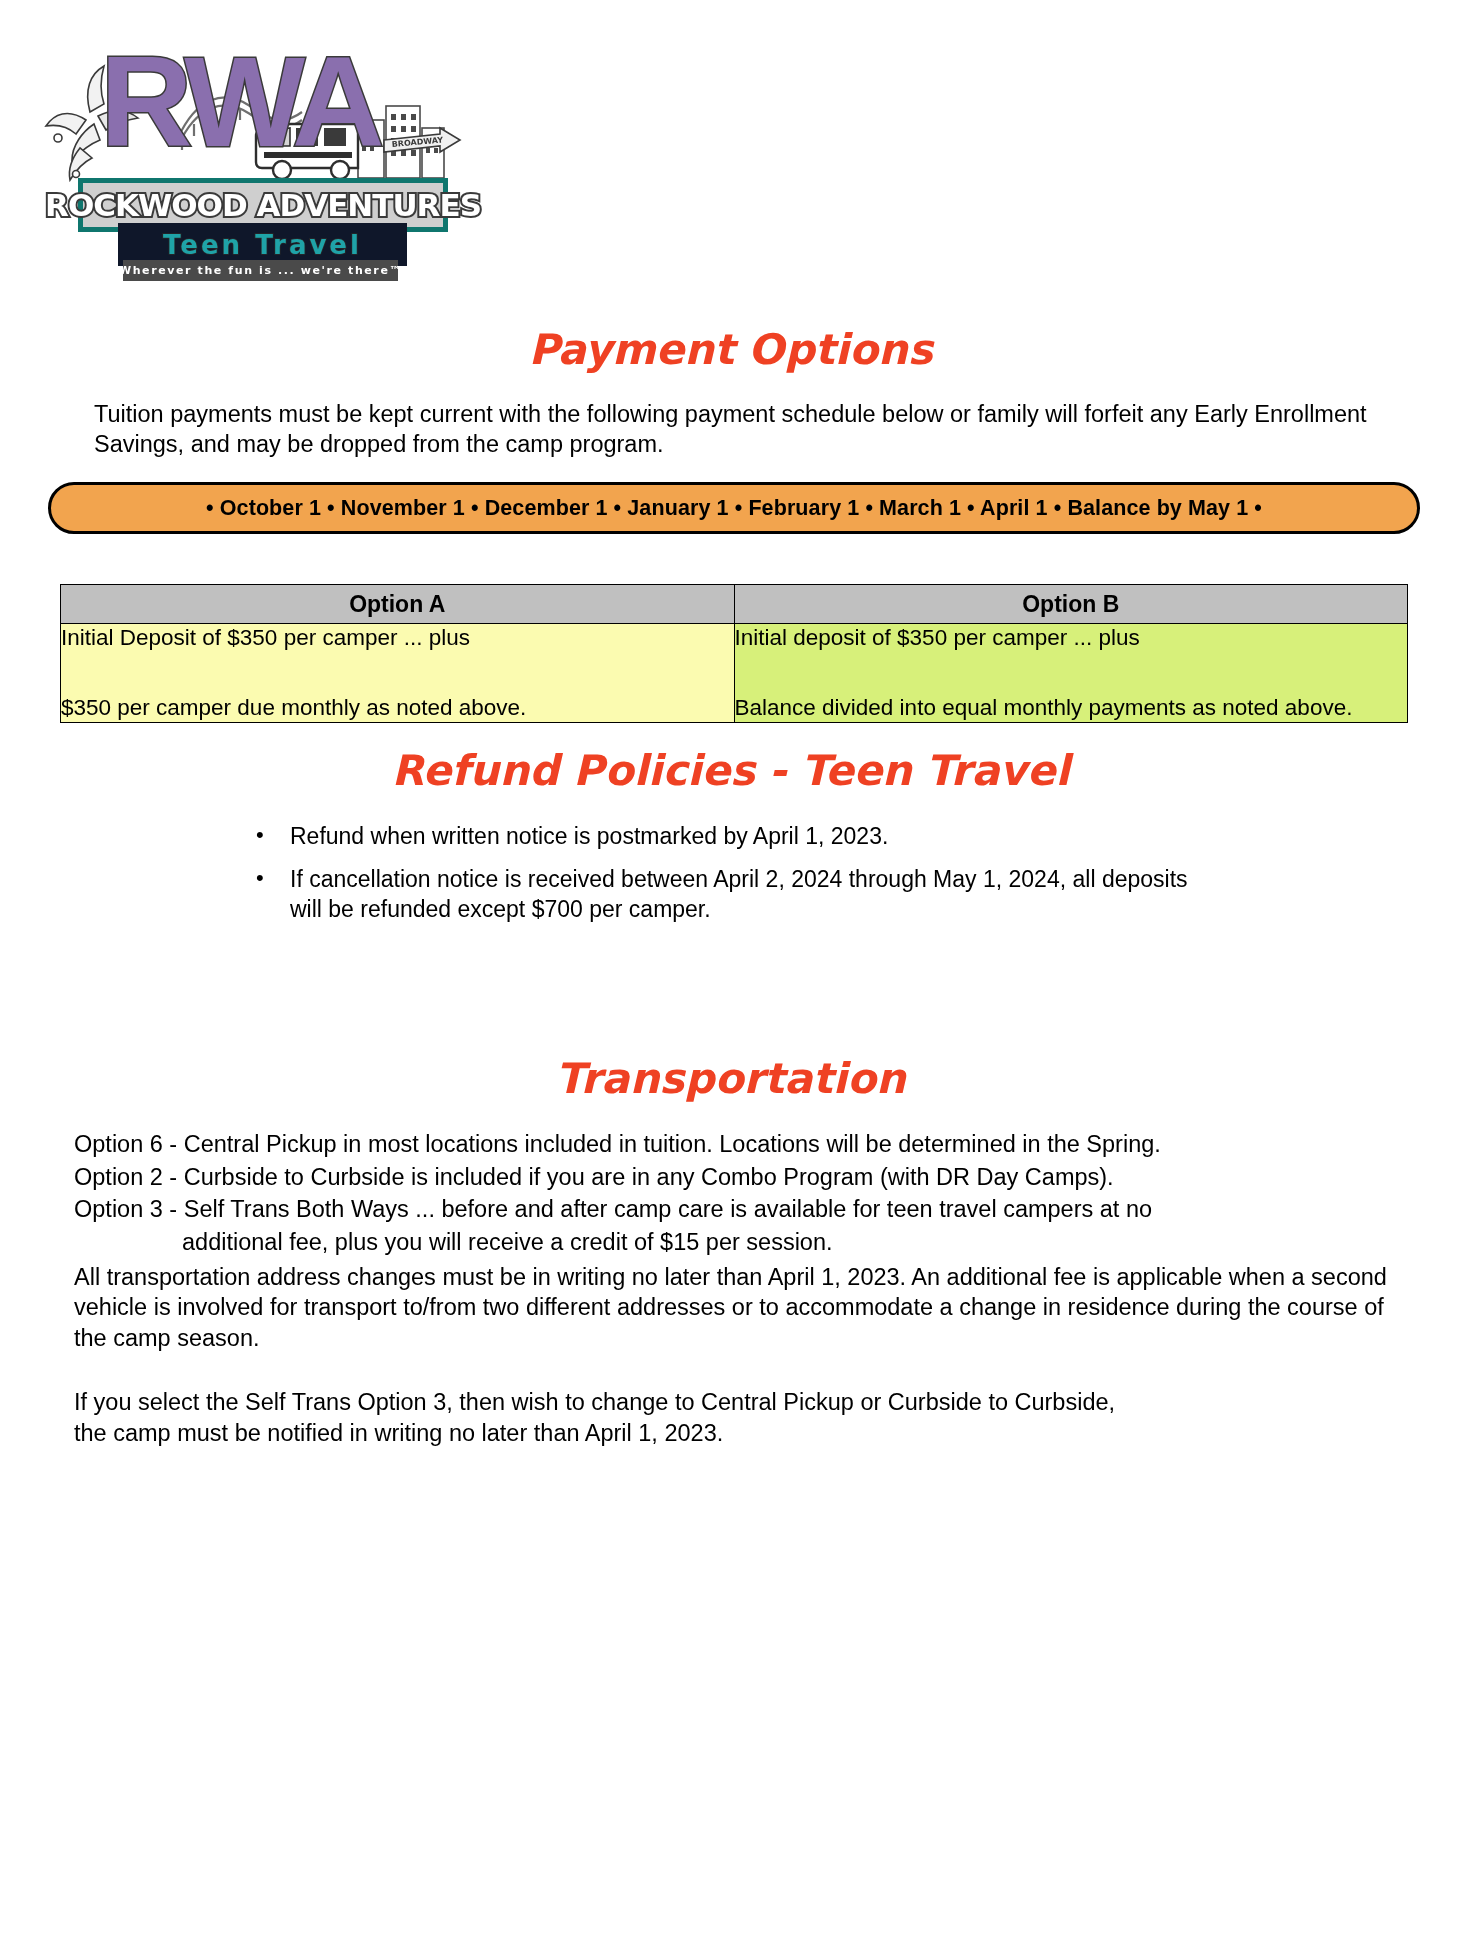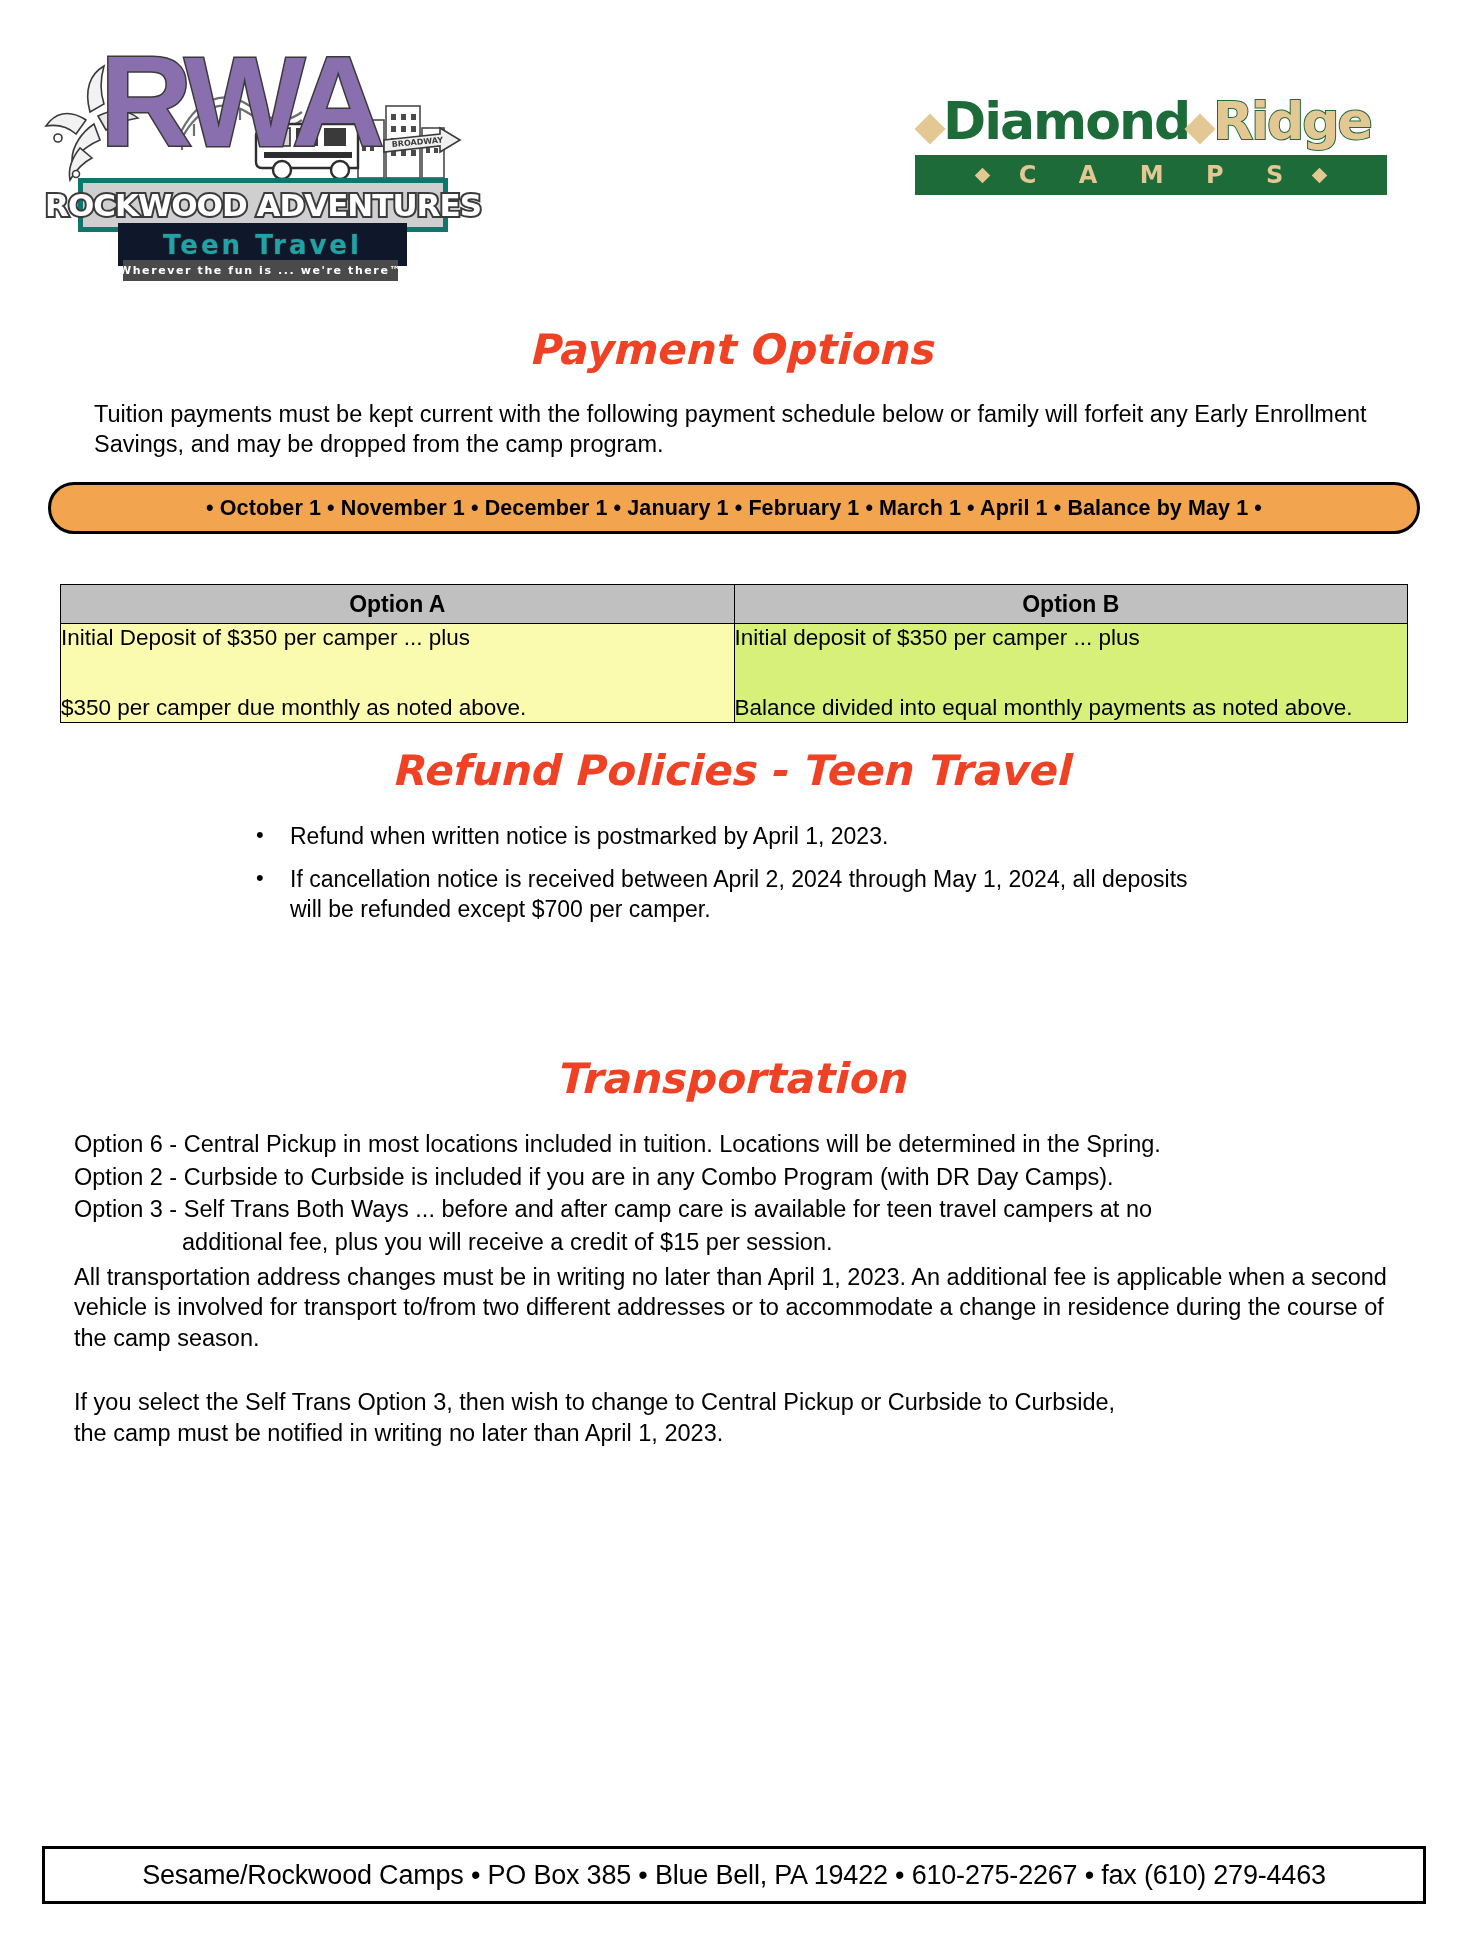--- a/index.html
+++ b/index.html
@@ -414,30 +414,20 @@
 
       <div class="rwa-band2">
         <span class="rwa-band2-text">Teen Travel</span>
       </div>
 
       <div class="rwa-band3">
         <span class="rwa-band3-text">Wherever the fun is ... we're there™</span>
       </div>
     </div>
 
-    <div class="dr-logo">
-      <div class="dr-word">
-        <span class="dr-dia-glyph"></span><span class="dr-diamond-txt">Diamond</span><span class="dr-dia-glyph"></span><span class="dr-ridge-txt">Ridge</span>
-      </div>
-      <div class="dr-bar">
-        <span class="dr-bar-dot"></span>
-        <span class="dr-bar-text">C A M P S</span>
-        <span class="dr-bar-dot"></span>
-      </div>
-    </div>
   </div>
 
   <h1 class="brush-heading">Payment Options</h1>
 
   <p class="body-text intro">Tuition payments must be kept current with the following payment schedule below or family will forfeit any Early Enrollment Savings, and may be dropped from the camp program.</p>
 
   <div class="pill-wrap">
     <div class="pill">• October 1 • November 1 • December 1 • January 1 • February 1 •  March 1 •  April 1 •  Balance by May 1 •</div>
   </div>
 
@@ -480,17 +470,14 @@
     <p class="indent-sub">additional fee, plus you will receive a credit of $15 per session.</p>
   </div>
 
   <p class="para-block">All transportation address changes must be in writing no later than April 1, 2023.  An additional fee is applicable when a second vehicle is involved for transport to/from two different addresses or to accommodate a change in residence during the course of the camp season.</p>
 
   <div class="para-block2">
     <div>If you select the Self Trans Option 3, then wish to change to Central Pickup or Curbside to Curbside,</div>
     <div>the camp must be notified in writing no later than April 1, 2023.</div>
   </div>
 
-  <div class="footer">
-    <span class="footer-text">Sesame/Rockwood Camps • PO Box 385 • Blue Bell, PA  19422 • 610-275-2267 • fax (610) 279-4463</span>
-  </div>
 
 </div>
 
 </body></html>

